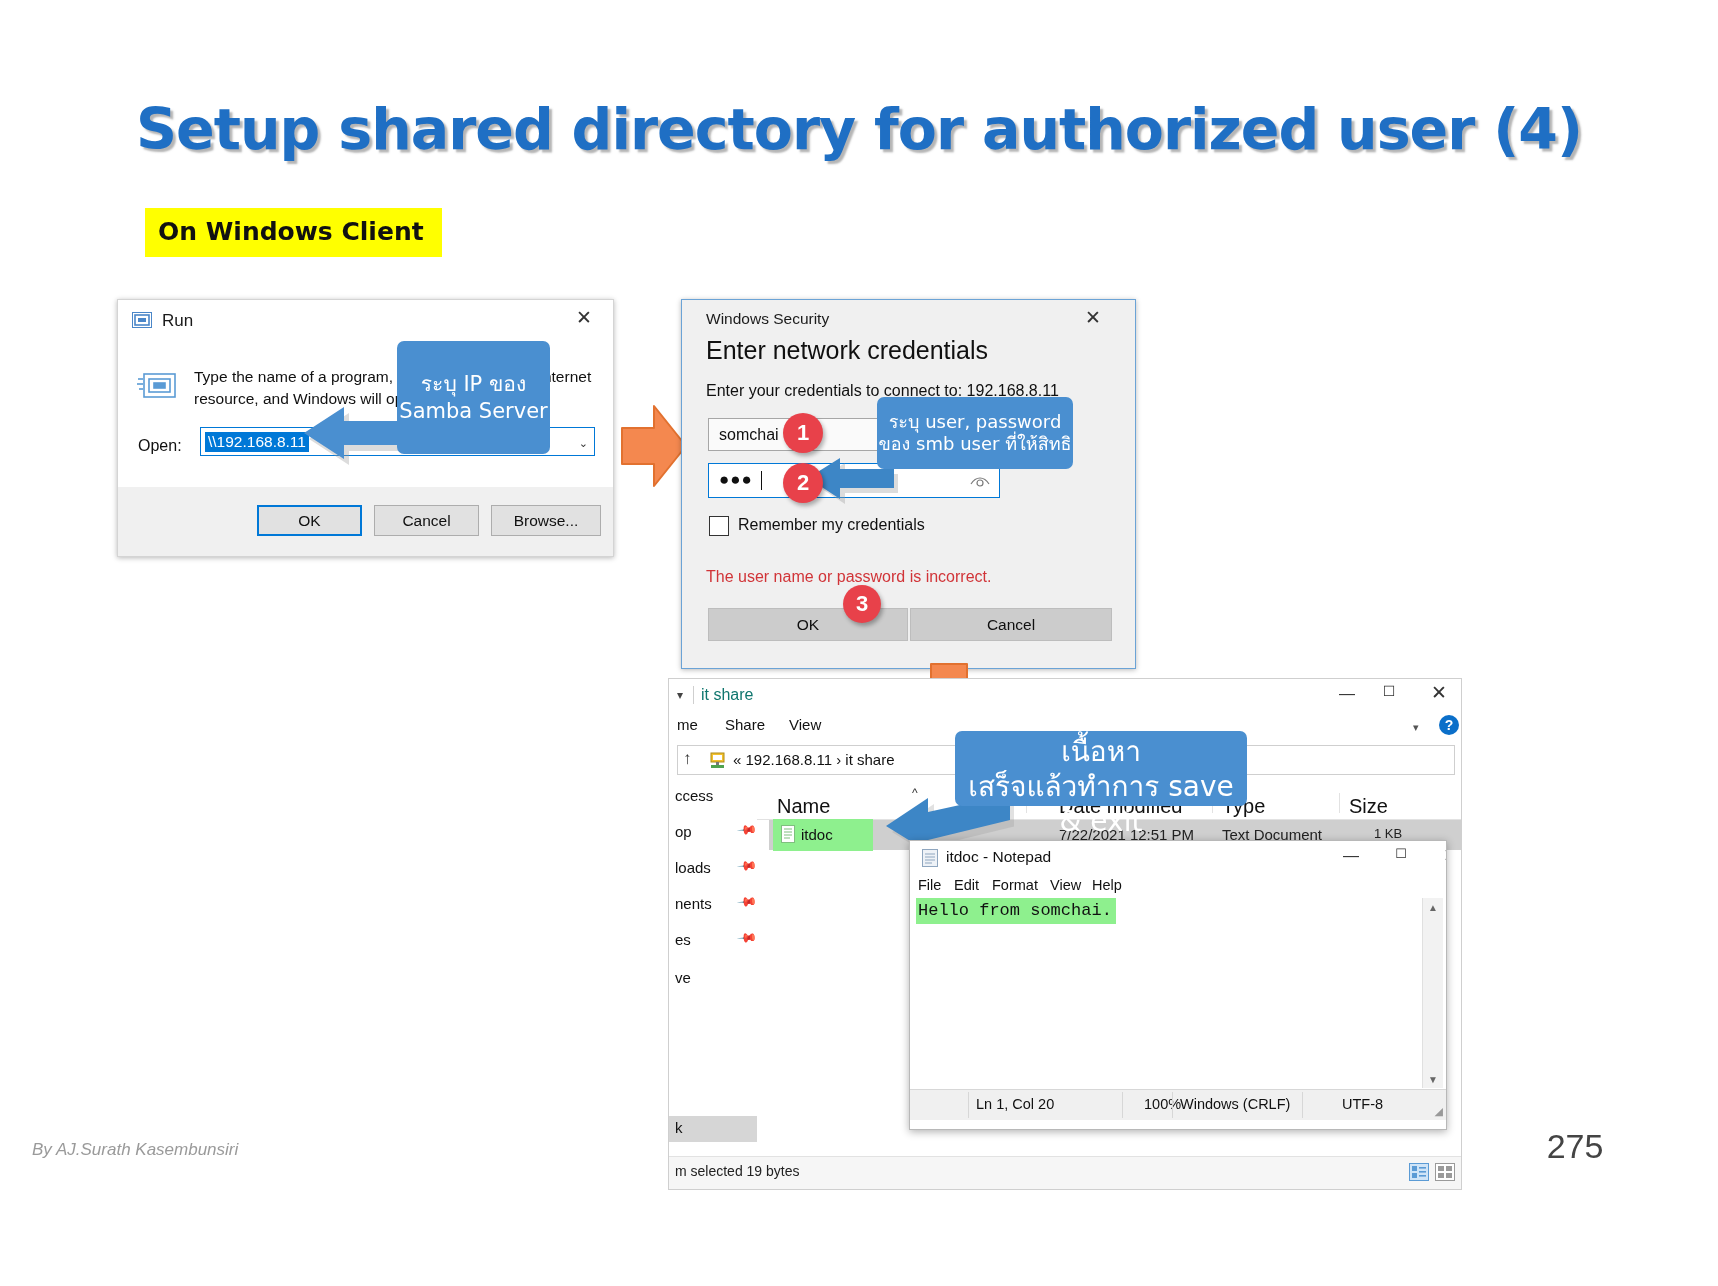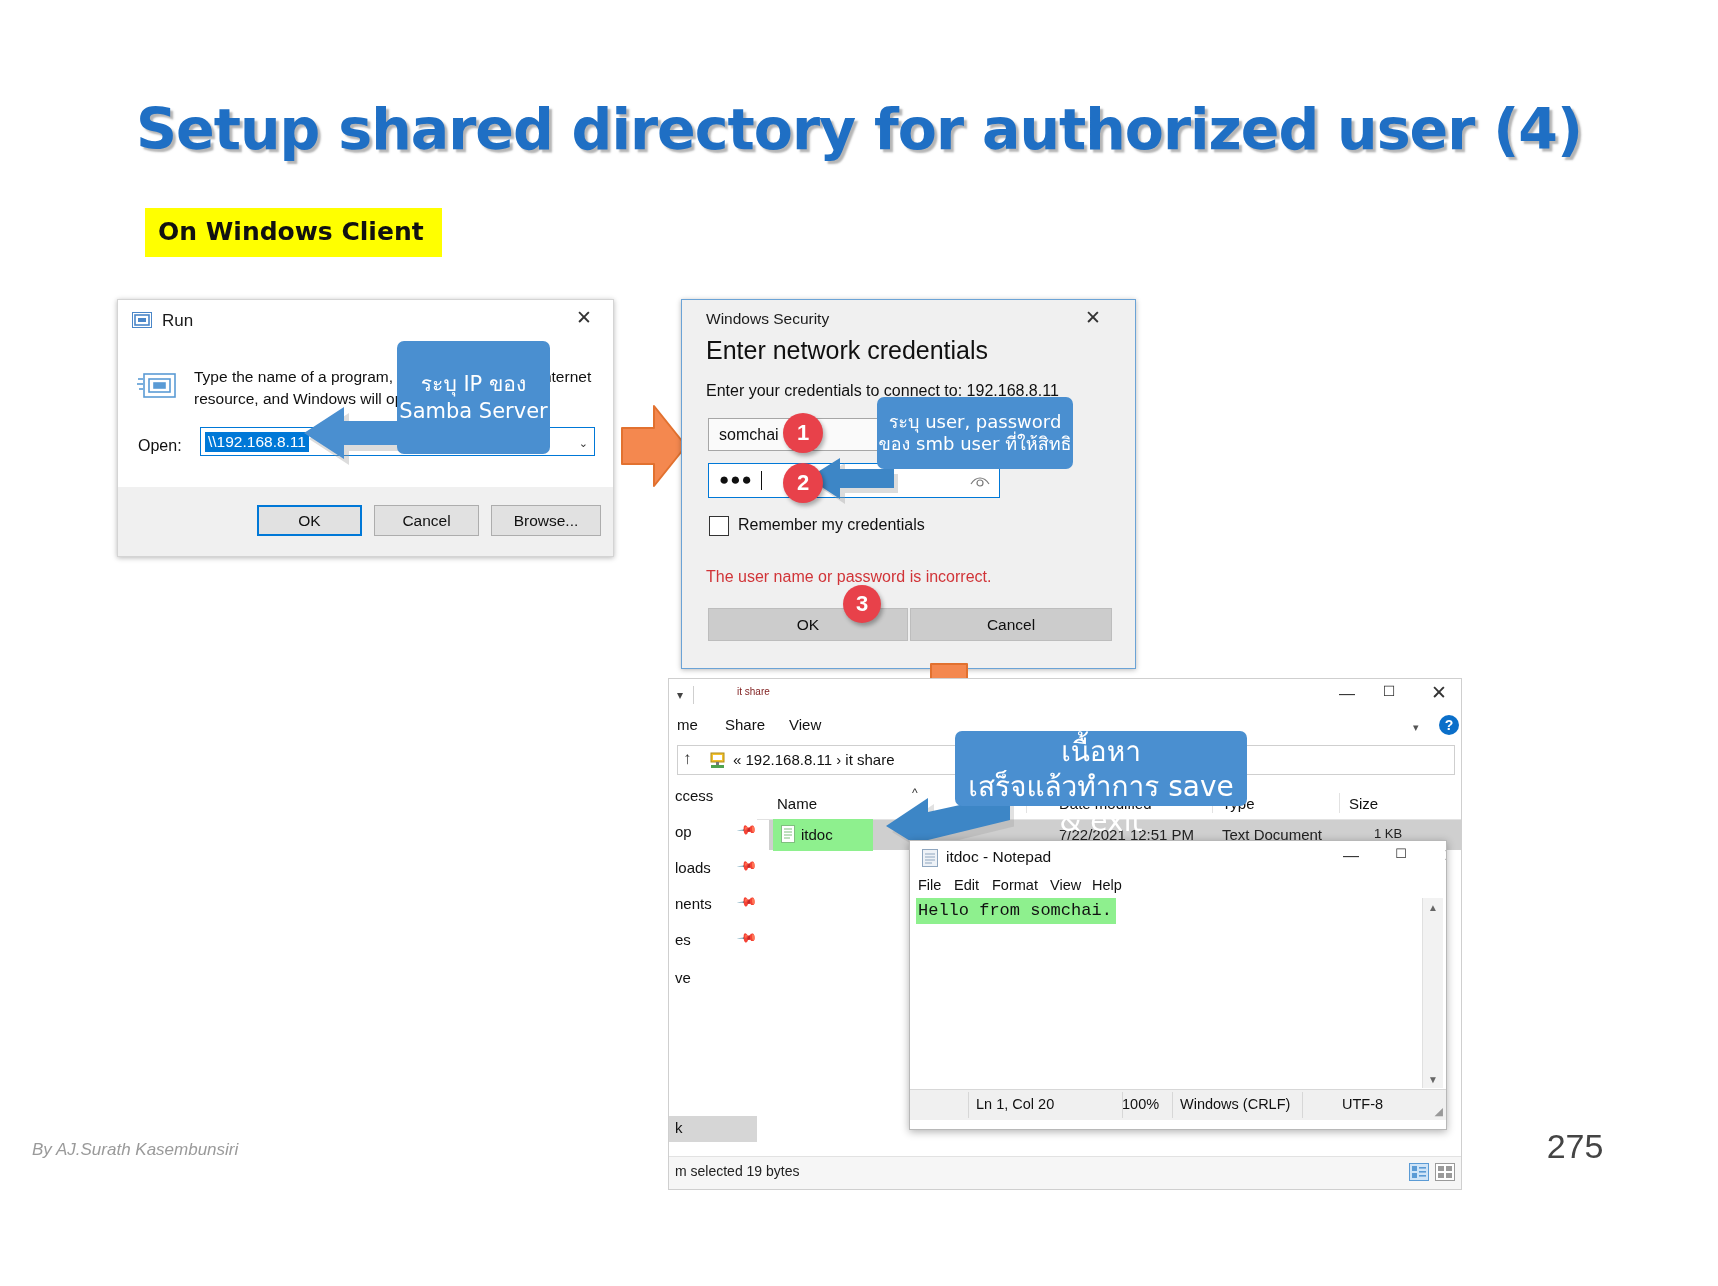--- a/index.html
+++ b/index.html
@@ -131,40 +131,40 @@
   #badge-3{left:843px;top:585px;width:38px;height:38px;}
 
   
   #explorer{
     left:668px;top:678px;width:792px;height:510px;
     background:#ffffff;border:1px solid #cfcfcf;overflow:hidden;
   }
   #exp-titlebar{left:0;top:0;width:792px;height:32px;background:#ffffff;}
   #exp-qa-arrow{left:8px;top:9px;font-size:12px;color:#444;}
   #exp-divider1{left:24px;top:7px;width:1px;height:18px;background:#cfcfcf;}
-  #exp-title{left:32px;top:7px;font-size:10px;color:#7f1d1d;margin-left:36px;}
+  #exp-title{left:32px;top:7px;font-size:16px;color:#0f766e;}
   #exp-min{left:660px;top:6px;width:36px;height:20px;text-align:center;font-size:16px;color:#333;}
   #exp-max{left:702px;top:4px;width:36px;height:22px;text-align:center;font-size:14px;color:#333;}
   #exp-close{left:752px;top:4px;width:36px;height:22px;text-align:center;font-size:19px;color:#333;}
 
   #exp-ribbon{left:0;top:32px;width:792px;height:30px;background:#ffffff;}
   .exp-tab{position:absolute;top:5px;font-size:15px;color:#111;}
   #exp-tab-home{left:8px;}
   #exp-tab-share{left:56px;}
   #exp-tab-view{left:120px;}
   #exp-ribbon-chev{left:744px;top:10px;font-size:11px;color:#555;}
   #exp-help{left:770px;top:36px;width:20px;height:20px;border-radius:50%;background:#0b6fc9;color:#fff;font-size:14px;font-weight:bold;display:flex;align-items:center;justify-content:center;}
 
   #exp-addressbar{left:8px;top:66px;width:778px;height:30px;background:#ffffff;border:1px solid #cfcfcf;box-sizing:border-box;}
   #exp-up{left:14px;top:70px;font-size:17px;color:#333;}
   #exp-crumb-icon{left:40px;top:73px;width:17px;height:17px;}
   #exp-crumb{left:64px;top:72px;font-size:15px;color:#111;}
 
   #exp-colheader{left:0;top:108px;width:792px;height:32px;background:#ffffff;border-bottom:1px solid #e2e2e2;}
-  .exp-col{position:absolute;top:8px;font-size:15px;color:#111;}
+  .exp-col{position:absolute;top:8px;font-size:20px;color:#111;}
   #exp-col-name{left:108px;}
   #exp-col-sortglyph{left:243px;top:-1px;font-size:12px;color:#333;}
   #exp-col-date{left:390px;}
   #exp-col-type{left:553px;}
   #exp-col-size{left:680px;}
   .exp-colsep{position:absolute;top:6px;width:1px;height:20px;background:#e2e2e2;}
 
   #exp-row{left:100px;top:141px;width:692px;height:30px;background:#cfcfcf;}
   #exp-row-name-hl{left:104px;top:140px;width:100px;height:32px;background:#8ef08e;}
   #exp-file-icon{left:112px;top:146px;width:14px;height:18px;}
@@ -205,21 +205,21 @@
     left:6px;top:57px;background:#8ef08e;
     font-family:"Liberation Mono", monospace;font-size:17px;color:#111;
     padding:3px 4px 4px 2px;white-space:pre;
   }
   #np-scroll-track{left:512px;top:57px;width:20px;height:190px;background:#f2f2f2;border-left:1px solid #e0e0e0;}
   #np-scroll-up{position:absolute;left:0;top:0;width:20px;height:18px;display:flex;align-items:center;justify-content:center;font-size:10px;color:#666;}
   #np-scroll-down{position:absolute;left:0;bottom:0;width:20px;height:18px;display:flex;align-items:center;justify-content:center;font-size:10px;color:#666;}
   #np-statusbar{left:0;top:248px;width:536px;height:30px;background:#f0f0f0;border-top:1px solid #d7d7d7;}
   .np-status{position:absolute;top:6px;font-size:14.5px;color:#111;}
   #np-status-ln{left:66px;}
-  #np-status-zoom{left:212px;}
+  #np-status-zoom{left:234px;}
   #np-status-eol{left:270px;}
   #np-status-enc{left:400px;margin-left:32px;}
   .np-statsep{position:absolute;top:2px;width:1px;height:26px;background:#d7d7d7;}
   #np-resize-grip{position:absolute;right:3px;bottom:2px;font-size:11px;color:#999;}
 </style>
 </head>
 <body>
 
 <div class="abs" id="slide-title">Setup shared directory for authorized user (4)</div>
 <div class="abs" id="subtitle-chip">On Windows Client</div>

